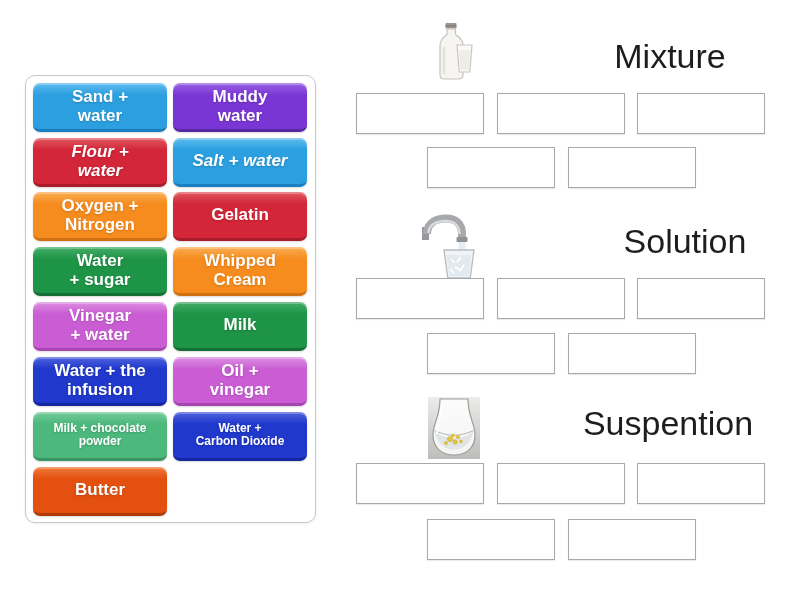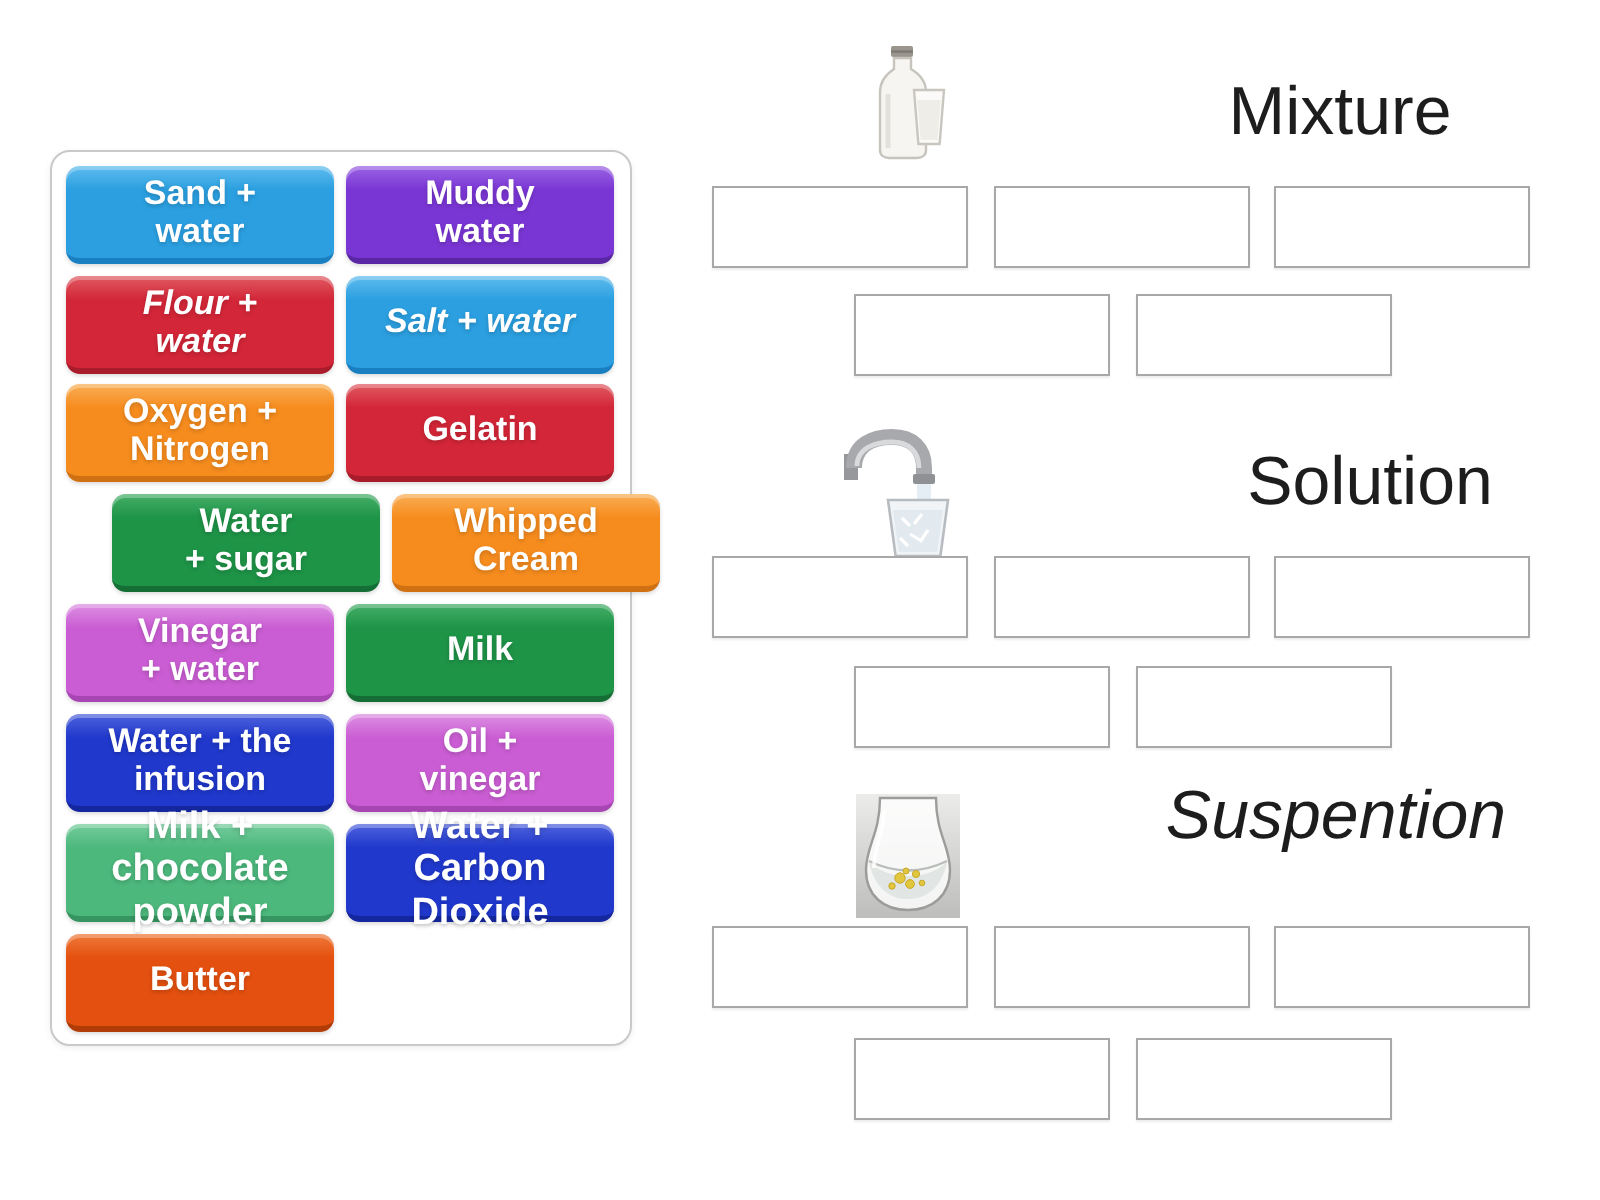--- a/index.html
+++ b/index.html
@@ -17,23 +17,23 @@
   
   .tile {
     position:absolute; width:134px; height:49px; border-radius:7px;
     display:flex; align-items:center; justify-content:center; text-align:center;
     color:#ffffff; font-weight:bold; font-size:17px; line-height:1.12;
     white-space:pre-line; padding:2px 16px; cursor:grab;
     border-bottom:3px solid rgba(0,0,0,0.35);
     box-shadow: inset 0 2px 0 rgba(255,255,255,0.28), 0 1px 2px rgba(0,0,0,0.15);
     text-shadow:0 1px 2px rgba(0,0,0,0.18);
   }
-  .tile.small { font-size:19px; }
+  .tile.small { font-size:12px; }
   .c0 { left:33px; } .c1 { left:173px; }
-  .r0 { top:83px; } .r1 { top:138px;font-style:italic; } .r2 { top:192px; } .r3 { top:247px;margin-left:23px; }
+  .r0 { top:83px; } .r1 { top:138px;font-style:italic; } .r2 { top:192px; } .r3 { top:247px; }
   .r4 { top:302px; } .r5 { top:357px; } .r6 { top:412px; } .r7 { top:467px; }
 
   
   .group-title {
     position:absolute; width:250px; text-align:center;
     font-size:34px; font-weight:400; color:#1d1d1d; line-height:40px;
   }
   .group-icon { position:absolute; }
 
   
@@ -118,20 +118,20 @@
     <g fill="#e2c63e" stroke="#c7a92a" stroke-width="0.5">
       <circle cx="22" cy="42" r="2.6"></circle>
         <circle cx="27" cy="45" r="2.2"></circle>
       <circle cx="30" cy="40" r="1.8"></circle>
         <circle cx="18" cy="46" r="1.6"></circle>
       <circle cx="25" cy="38.5" r="1.5"></circle>
         <circle cx="33" cy="44.5" r="1.4"></circle>
     </g>
     <path d="M14 8 C14 20 9 26 9 37" stroke="#ffffff" stroke-width="2" fill="none" opacity="0.8"></path>
   </svg>
-  <div class="group-title" style="left:543px; top:388px;font-style:italic;">Suspention</div>
+  <div class="group-title" style="left:543px; top:403px;">Suspention</div>
   <div class="slot" style="left:356px; top:463px;"></div>
   <div class="slot" style="left:497px; top:463px;"></div>
   <div class="slot" style="left:637px; top:463px;"></div>
   <div class="slot" style="left:427px; top:519px;"></div>
   <div class="slot" style="left:568px; top:519px;"></div>
 
 </div>
 
 </body></html>

